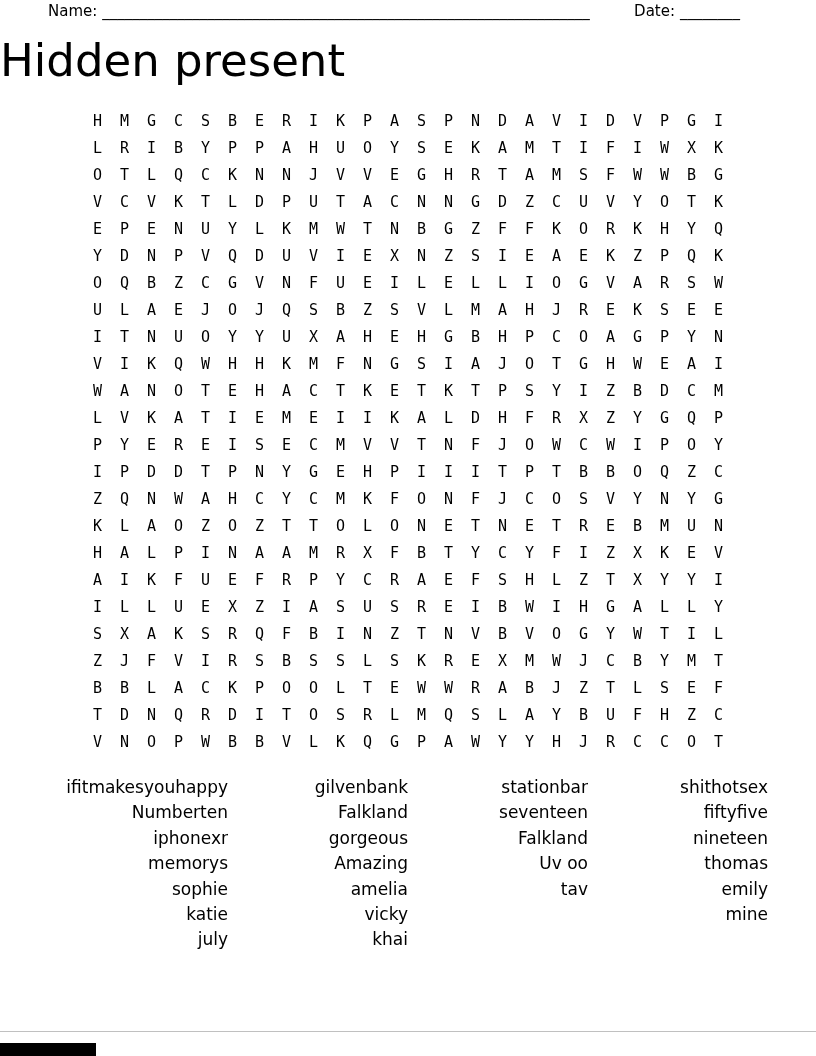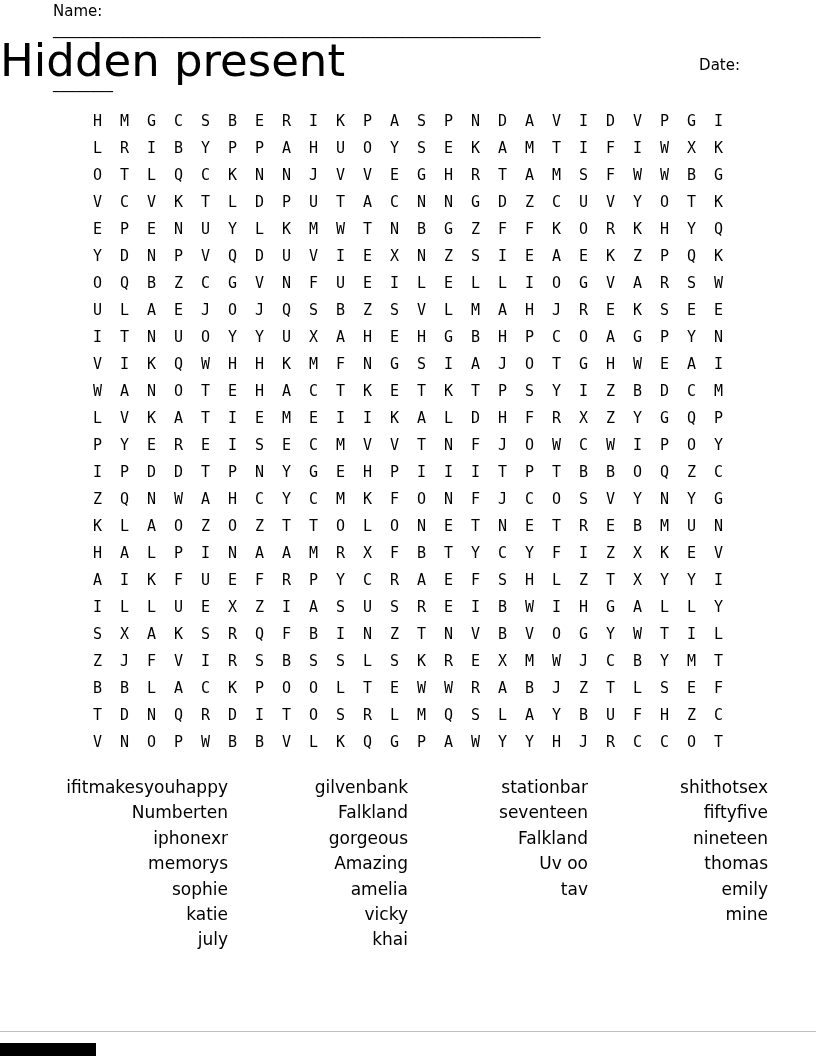--- a/index.html
+++ b/index.html
@@ -13,25 +13,24 @@
     font-family: "DejaVu Sans", sans-serif;
     overflow: hidden;
   }
   
   .header {
     display: flex;
     align-items: baseline;
     padding: 2px 76px 0 48px;
     font-size: 15px;
     height: 24px;
-    flex-direction: column;
   }
   .header span { white-space: pre; }
   .uline { margin-left: 5px; letter-spacing: 0; }
-  .date-label { margin-left: auto; margin-top: 18px; }
+  .date-label { margin-left: auto; }
   
   .title {
     margin-top: 10px;
     text-align: left;
     font-size: 45px;
     line-height: 54px;
     font-weight: 400;
     font-family: "DejaVu Sans", sans-serif;
   }
   

